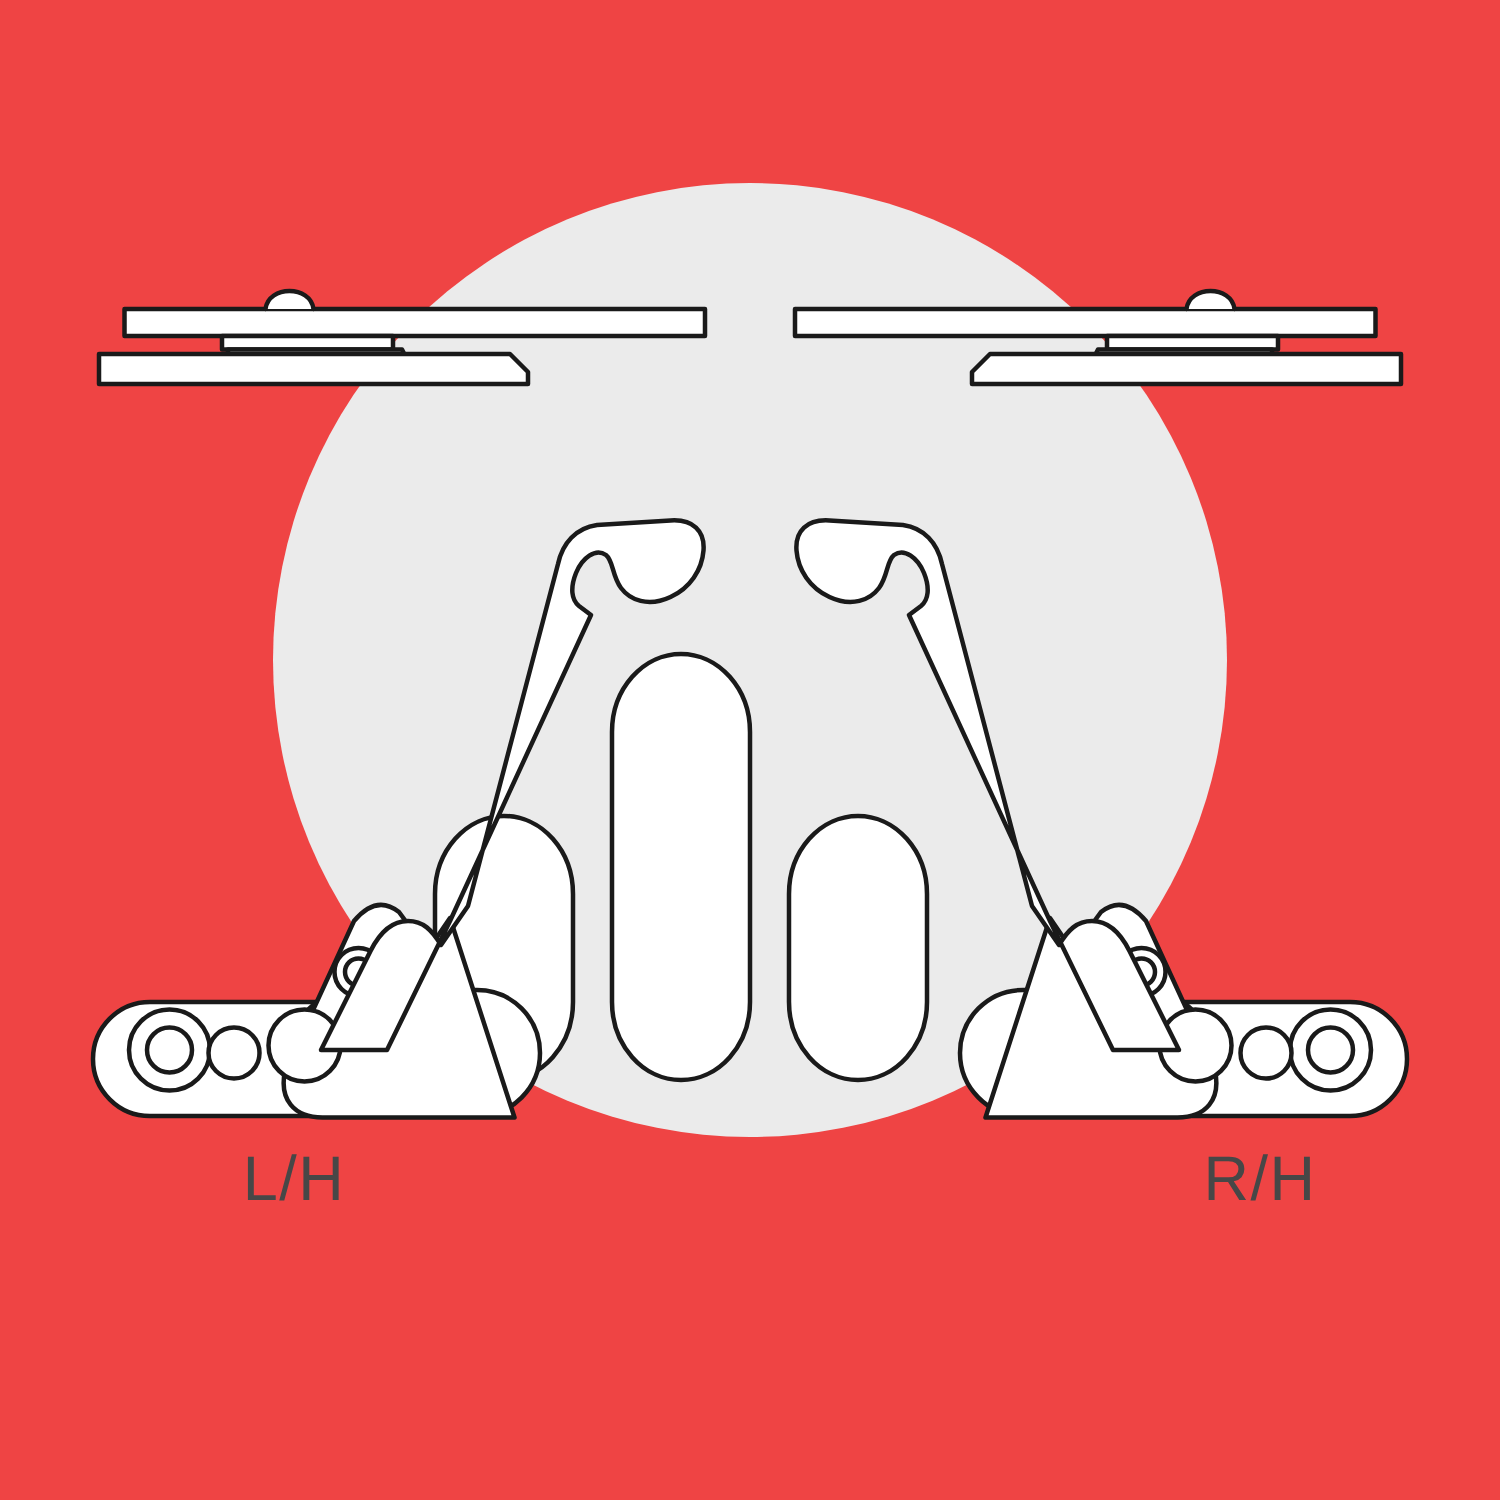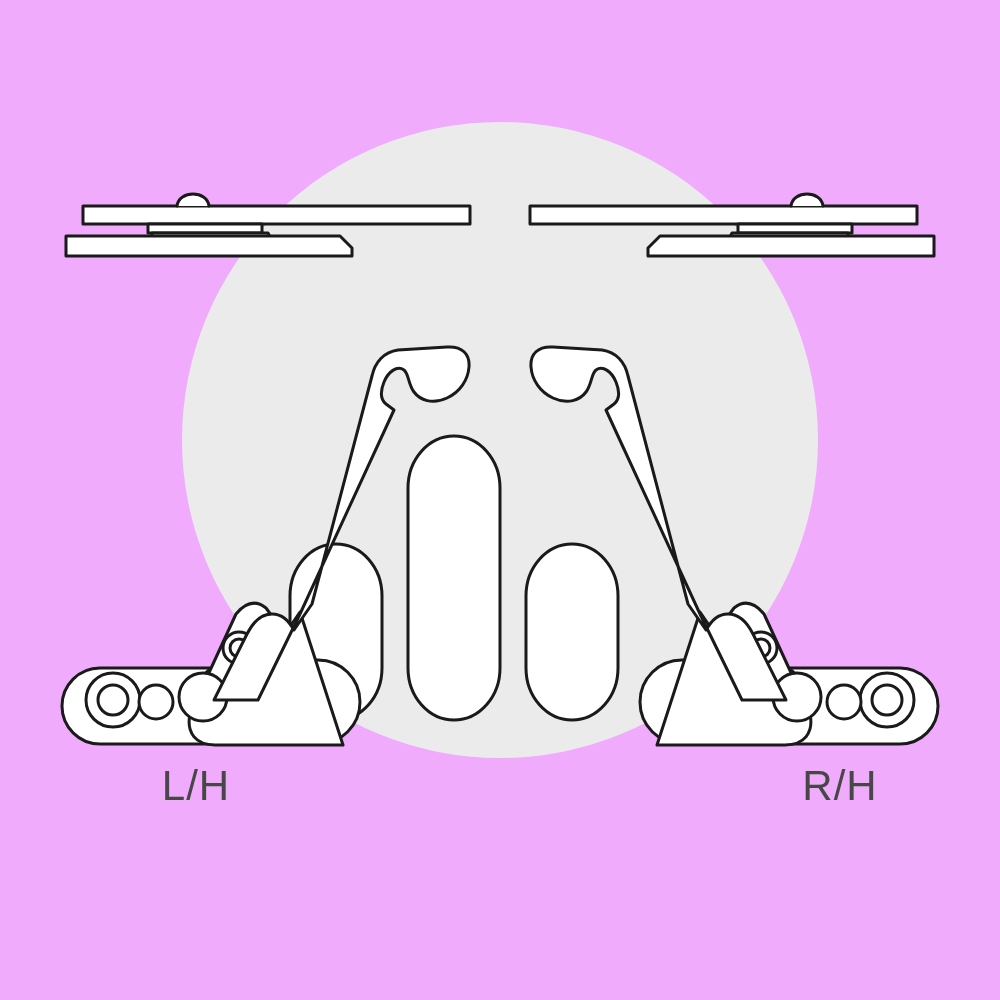--- a/index.html
+++ b/index.html
@@ -28,21 +28,21 @@
   .label-text {
     font-family: "Liberation Sans", sans-serif;
     font-size: 42px;
     font-weight: 400;
     letter-spacing: 1px;
   }
 </style>
 </head>
 <body>
 
-<div id="stage" style="background: #f0abfc;">
+<div id="stage" style="background: #ef4444;">
 
   <svg id="diagram" viewBox="0 0 1000 1000" xmlns="http://www.w3.org/2000/svg">
 
     <defs>
 
       <g id="w-monogram">
         <path d="M 118 196
                  L 118 268
                  A 46 52 0 0 1 26 268
                  L 26 196

